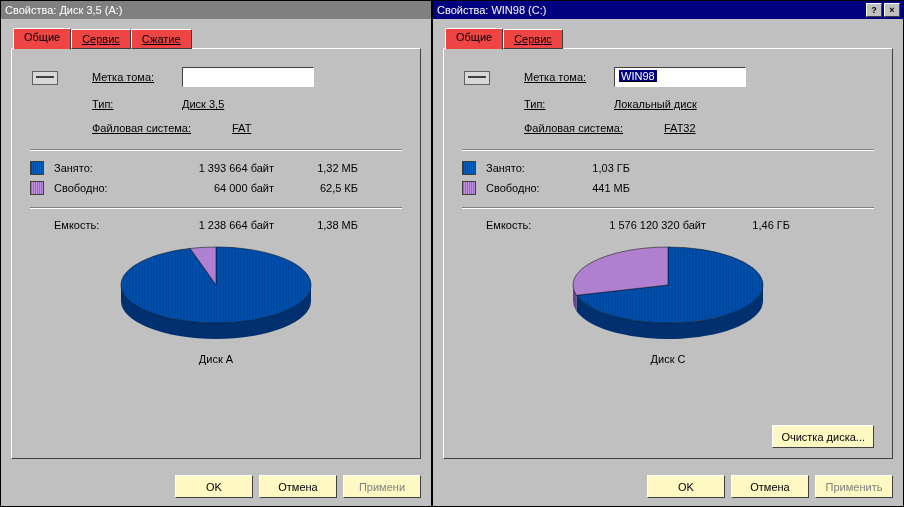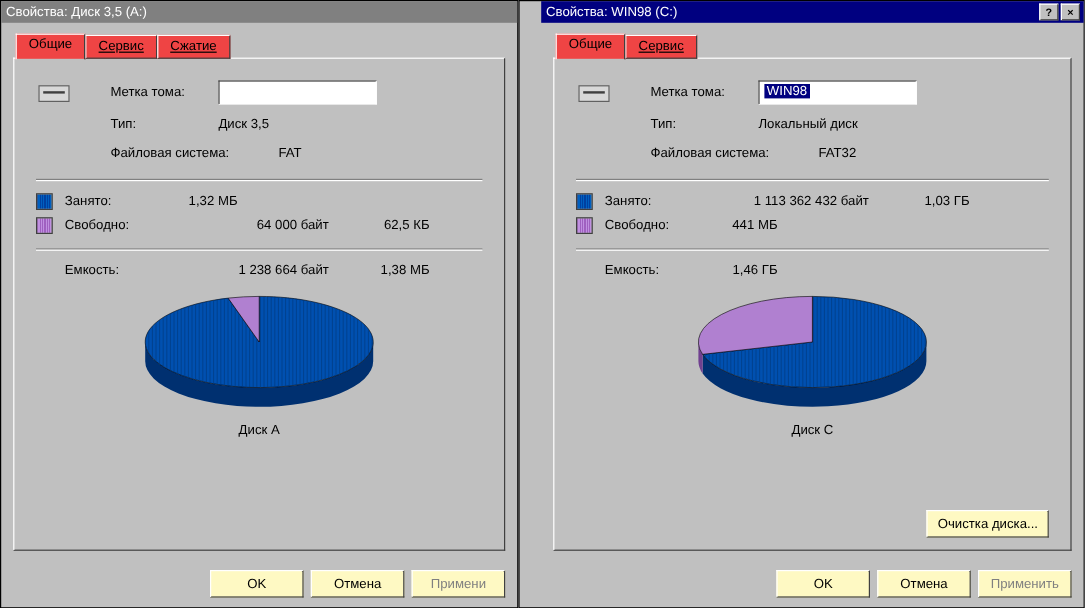--- a/index.html
+++ b/index.html
@@ -14,21 +14,21 @@
   display: flex;
 }
 .window {
   background: #c0c0c0;
   border: 1px solid #000;
   display: flex;
   flex-direction: column;
   height: 507px;
 }
 .window.left { width: 432px; }
-.window.right { width: 472px; padding-left: 18px; }
+.window.right { width: 472px; }
 .titlebar {
   height: 18px;
   color: #fff;
   display: flex;
   align-items: center;
   padding: 0 3px 0 4px;
   font-size: 11px;
 }
 .titlebar.inactive { background: #808080; }
 .titlebar.active { background: #000080; }
@@ -88,20 +88,21 @@
   border-bottom: 1px solid #404040;
   padding: 16px 18px 10px 18px;
   display: flex;
   flex-direction: column;
 }
 .row {
   display: flex;
   align-items: center;
   margin-bottom: 6px;
   min-height: 18px;
+  text-decoration: underline;
 }
 .drive-icon {
   width: 32px; height: 24px;
   margin-right: 30px;
   position: relative;
 }
 .drive-icon .body {
   position: absolute; left: 2px; top: 6px; width: 26px; height: 14px;
   background: #d8d8d8;
   border: 1px solid #606060;
@@ -223,20 +224,21 @@
       <div class="row" style="padding-left:62px">
         <span class="label-col">Файловая система:</span>
         <span>FAT</span>
       </div>
 
       <hr class="sep">
 
       <div class="usage-row">
         <div class="swatch used"></div>
         <span class="usage-label">Занято:</span>
+        <span class="usage-bytes">1 393 664 байт</span>
         <span class="usage-human">1,32 МБ</span>
       </div>
       <div class="usage-row">
         <div class="swatch free"></div>
         <span class="usage-label">Свободно:</span>
         <span class="usage-bytes">64 000 байт</span>
         <span class="usage-human">62,5 КБ</span>
       </div>
 
       <hr class="sep">
@@ -364,34 +366,34 @@
       <div class="row" style="padding-left:62px">
         <span class="label-col">Файловая система:</span>
         <span>FAT32</span>
       </div>
 
       <hr class="sep">
 
       <div class="usage-row">
         <div class="swatch used"></div>
         <span class="usage-label">Занято:</span>
-        <span class="usage-bytes">1 113 362 432 байт</span>
         <span class="usage-human">1,03 ГБ</span>
       </div>
       <div class="usage-row">
         <div class="swatch free"></div>
         <span class="usage-label">Свободно:</span>
         <span class="usage-human">441 МБ</span>
       </div>
 
       <hr class="sep">
 
       <div class="usage-row">
         <div style="width:24px"></div>
         <span class="usage-label">Емкость:</span>
+        <span class="usage-bytes">1 576 120 320 байт</span>
         <span class="usage-human">1,46 ГБ</span>
       </div>
 
       <div class="pie-wrap">
         <svg class="pie" id="pie-right" width="210" height="110">
             <path d="M 200 48 A 95 38 0 0 1 13.54340427141301 58.28156484383815 L 13.54340427141301 74.28156484383814 A 95 38 0 0 0 200 64 Z" fill="#003070"></path>
             <path d="M 13.54340427141301 58.28156484383815 A 95 38 0 0 1 10 48.00000000000001 L 10 64 A 95 38 0 0 0 13.54340427141301 74.28156484383814 Z" fill="#704090"></path>
             <path d="M 105 48 L 105 10 A 95 38 0 1 1 13.54340427141301 58.28156484383815 Z" fill="#0050b0" stroke="#000" stroke-width="0.5"></path>
             <path d="M 105 48 L 13.54340427141301 58.28156484383815 A 95 38 0 0 1 104.99999999999999 10 Z" fill="#b080d0" stroke="#000" stroke-width="0.5"></path>
             <clipPath id="clippie-right">

